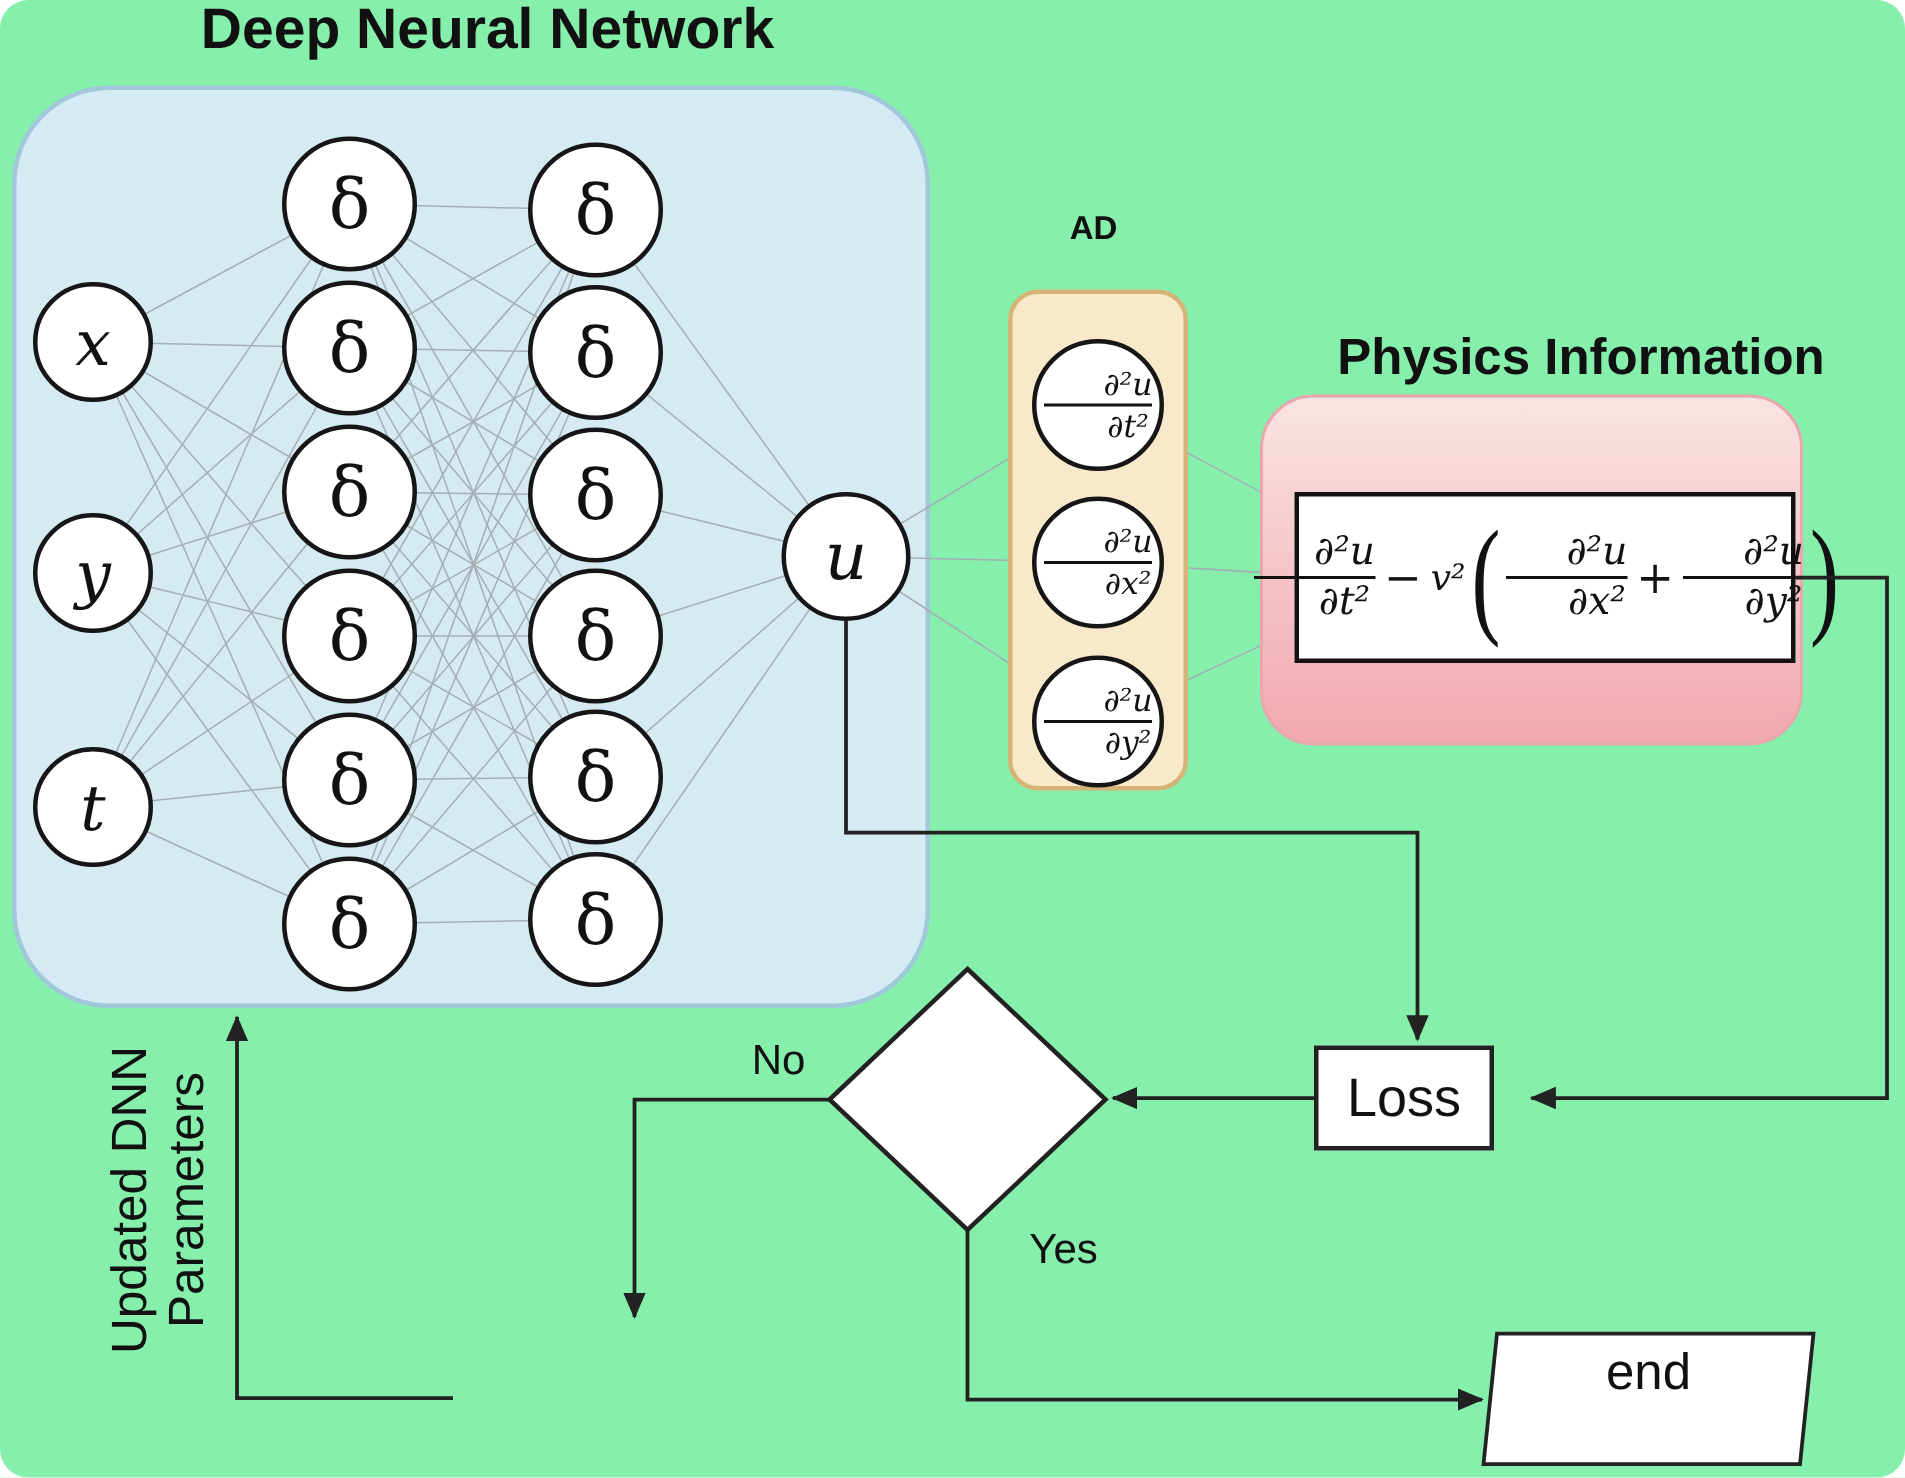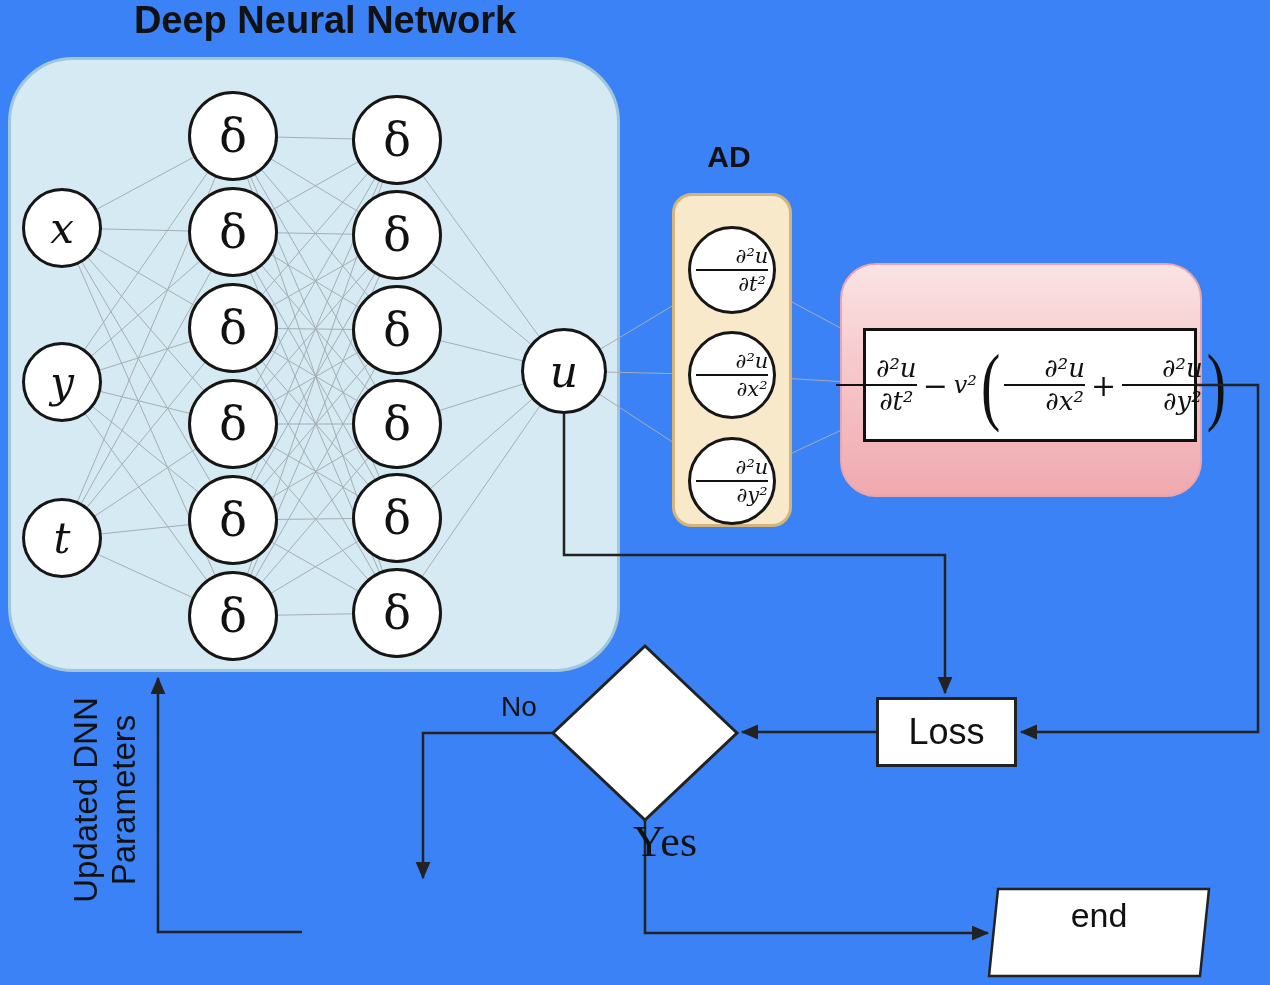--- a/index.html
+++ b/index.html
@@ -1,26 +1,26 @@
 <!DOCTYPE html>
 <html><head>
 <meta charset="utf-8">
 <style>
   html,body{margin:0;padding:0;background:#fff;}
-  #canvas{position:relative;width:1270px;height:985px;background:#3b82f6;overflow:hidden;
-          font-family:"Liberation Sans","DejaVu Sans",sans-serif;color:#111;}
+  #canvas{position:relative;width:1270px;height:985px;background:#86efac;overflow:hidden;
+          font-family:"Liberation Sans","DejaVu Sans",sans-serif;color:#111;border-radius:19px;}
   svg.layer{position:absolute;left:0;top:0;width:1270px;height:985px;pointer-events:none;}
   #edges-svg{z-index:2;}
   #edges-svg line{stroke:#a5aeb4;stroke-width:1;}
   #flow-svg{z-index:6;}
   .dnn-box{position:absolute;left:8px;top:57px;width:612px;height:615px;background:#d5eaf2;
            border:3px solid #a0c8da;border-radius:65px;z-index:1;box-sizing:border-box;}
   .lbl{position:absolute;text-align:center;z-index:7;line-height:1.1;}
   .title{left:125px;top:0px;width:400px;font-size:38px;font-weight:bold;}
-  .ad-label{left:693px;top:140px;width:72px;font-size:30px;font-weight:bold;z-index:7;}
+  .ad-label{left:693px;top:140px;width:72px;font-size:22px;font-weight:bold;z-index:7;}
   .physics-label{left:872px;top:220px;width:364px;font-size:34px;font-weight:bold;}
   .node{position:absolute;box-sizing:border-box;background:#fff;border:3px solid #161616;border-radius:50%;
         display:flex;align-items:center;justify-content:center;z-index:3;
         font-family:"DejaVu Serif","Liberation Serif",serif;}
   .node.input{width:80px;height:80px;font-size:42px;font-style:italic;}
   .node.hidden{width:90px;height:90px;font-size:46px;}
   .node.out{width:86px;height:86px;font-size:44px;font-style:italic;}
   .ad-box{position:absolute;left:672px;top:193px;width:120px;height:334px;background:#f8e9ca;
           border:3px solid #d6b478;border-radius:20px;z-index:4;box-sizing:border-box;}
   .ad-circle{position:absolute;width:88px;height:88px;background:#fff;border:3px solid #161616;border-radius:50%;
@@ -36,25 +36,25 @@
   .frac span{font-size:26px;line-height:1.05;margin-left:40px;}
   .frac .bar{width:100%;min-width:52px;border:0;border-top:2.5px solid #111;margin:2px 0;height:0;}
   .frac.sm span{font-size:21px;line-height:1.05;}
   .frac.sm .bar{min-width:44px;border-top-width:2px;}
   .op{font-size:30px;font-family:"DejaVu Serif","Liberation Serif",serif;}
   .coef{font-size:24px;font-style:italic;font-family:"DejaVu Serif","Liberation Serif",serif;}
   .paren{font-size:58px;font-family:"Liberation Serif",serif;font-weight:400;display:inline-block;
          transform:scaleY(1.5);line-height:1;margin:0 -2px;}
   .fbox{position:absolute;background:#fff;border:3px solid #222;z-index:7;box-sizing:border-box;
         display:flex;flex-direction:column;align-items:center;justify-content:center;}
-  .loss{left:876px;top:697px;width:141px;height:70px;font-size:36px;}
+  .loss{left:876px;top:697px;width:120px;height:70px;font-size:36px;}
   .opt{left:302px;top:883px;width:243px;height:97px;font-size:33px;line-height:1.25;}
   .small-label{left:574px;top:714px;width:142px;font-size:38px;z-index:7;}
   .no-label{left:488px;top:692px;width:62px;font-size:28px;}
-  .yes-label{left:628px;top:818px;width:74px;font-size:44px;font-family:Liberation Serif, serif;}
+  .yes-label{left:672px;top:818px;width:74px;font-size:28px;}
   .end-label{left:1038px;top:897px;width:122px;font-size:34px;}
   .feedback-label{position:absolute;left:-25px;top:762px;width:260px;height:76px;z-index:7;
                   transform:rotate(-90deg);text-align:center;font-size:33px;line-height:38px;}
 </style>
 </head>
 <body>
 
 <div id="canvas">
 
   <div class="dnn-box"></div>
@@ -167,20 +167,21 @@
   </div>
   <div class="ad-circle" style="left:688px;top:437px">
     <div class="frac sm">
         <span>∂²u</span>
         <i class="bar"></i>
         <span>∂y²</span>
       </div>
   </div>
 
   <div class="pink-box"></div>
+  <div class="lbl physics-label">Physics Information</div>
   <div class="eq-box">
     <div class="frac">
         <span>∂²u</span>
         <i class="bar"></i>
         <span>∂t²</span>
       </div>
     <span class="op">−</span>
     <span class="coef">v²</span>
     <span class="paren">(</span>
     <div class="frac">

